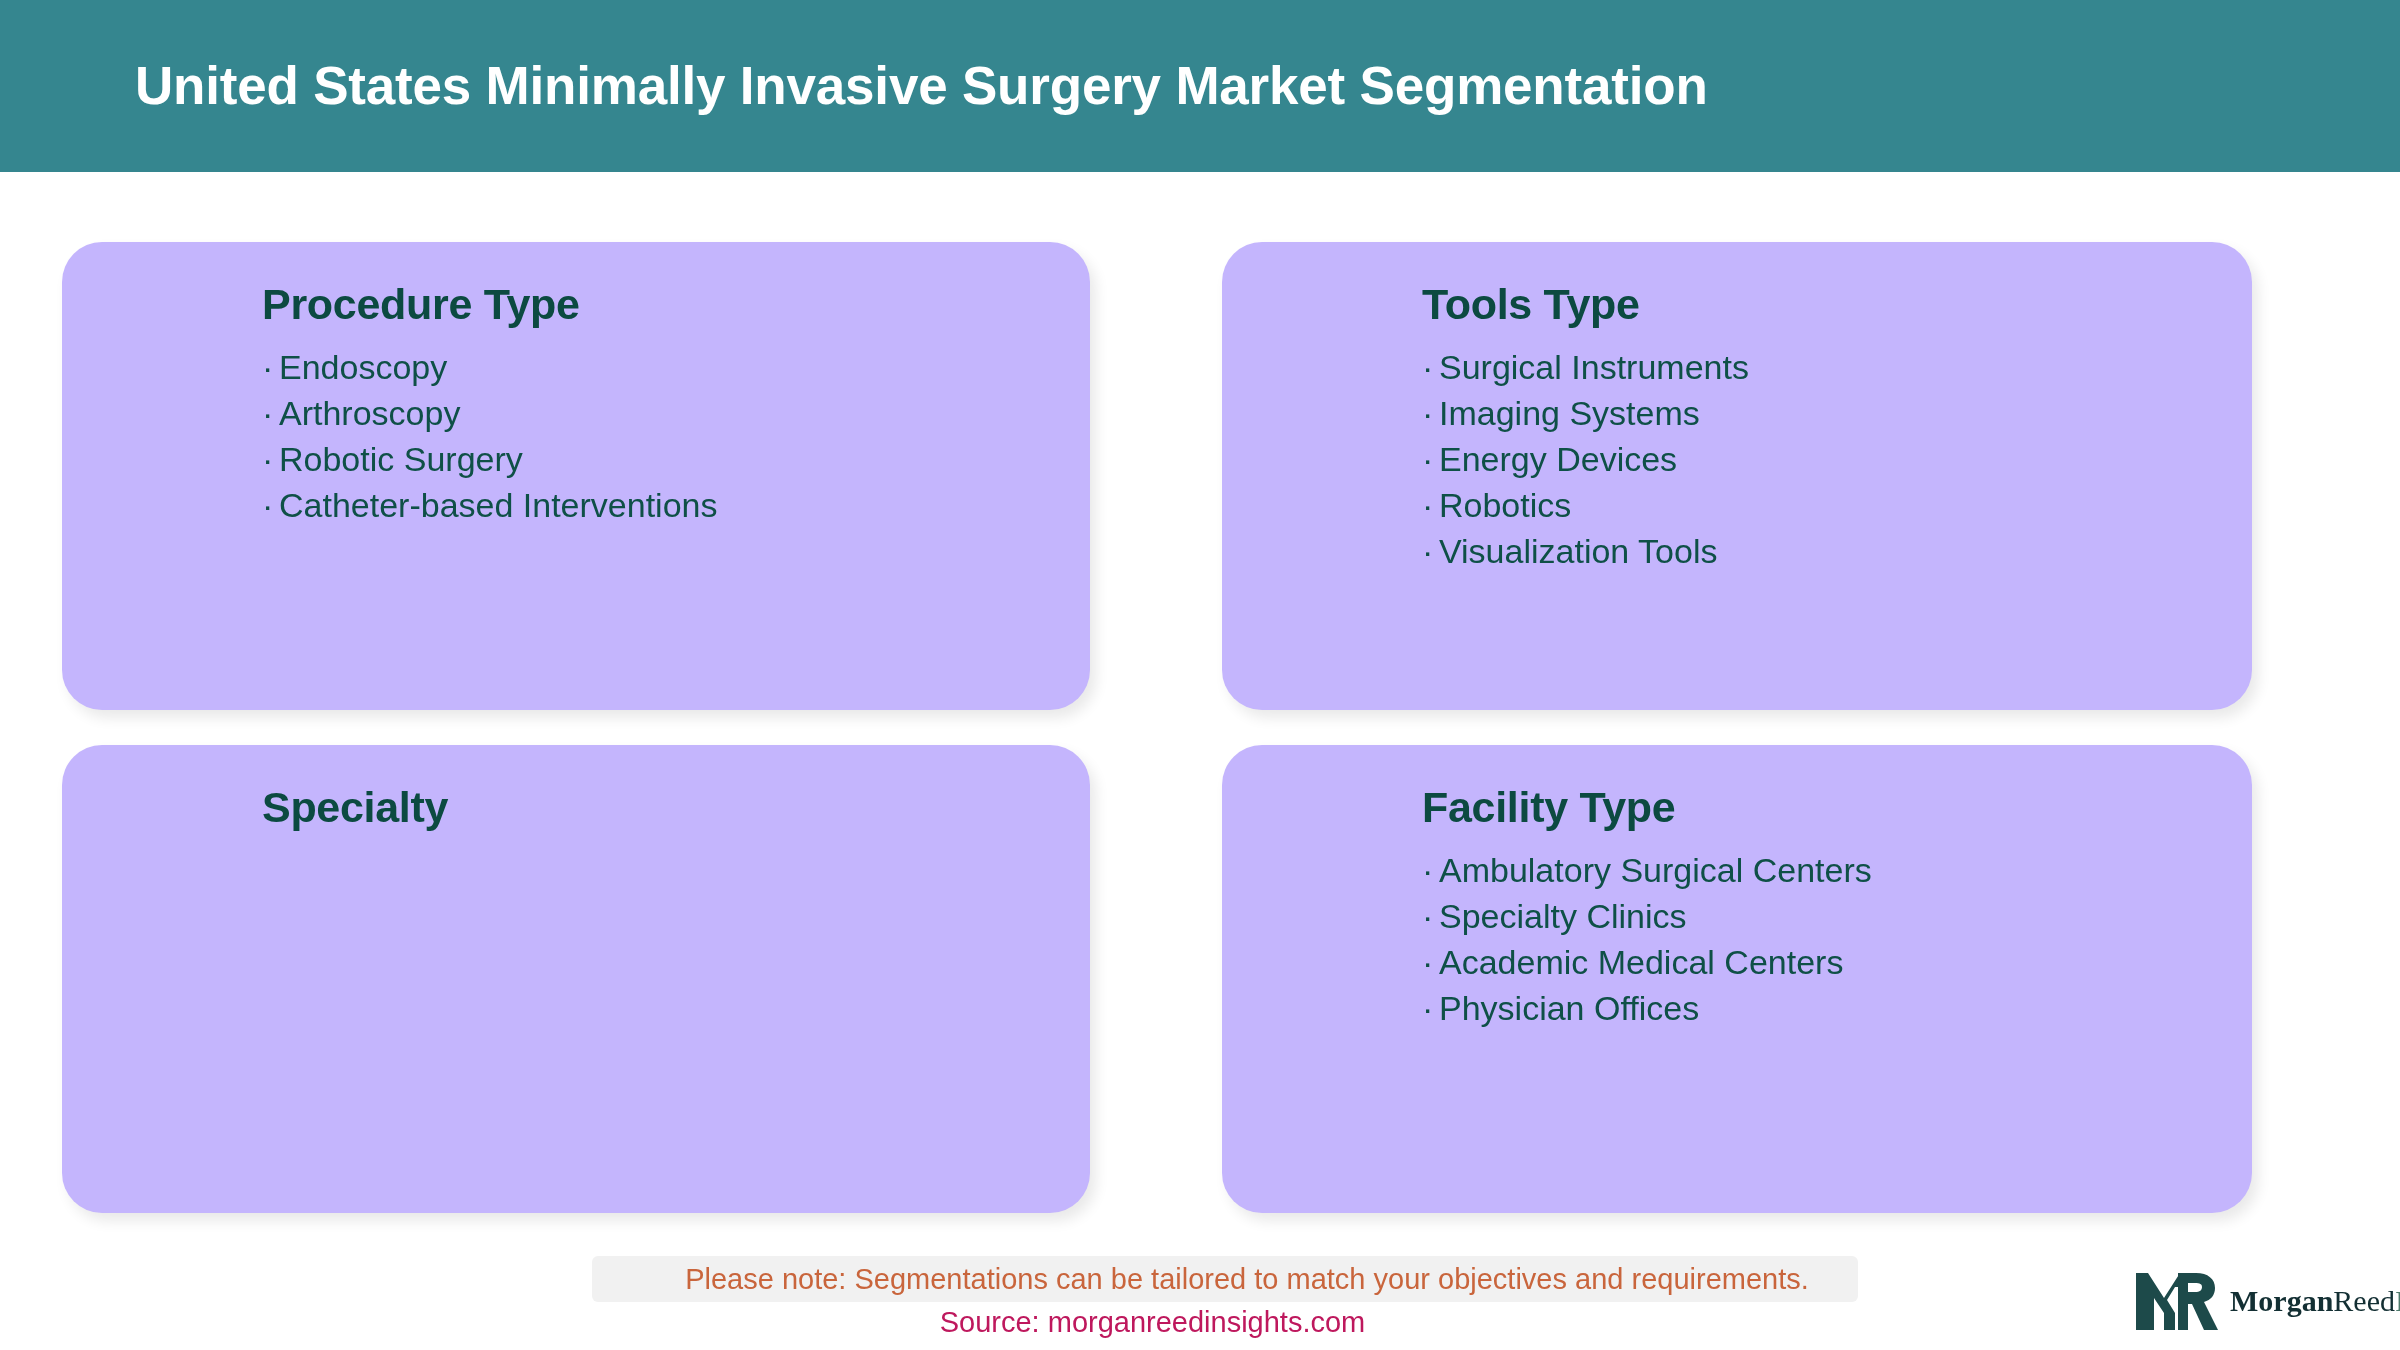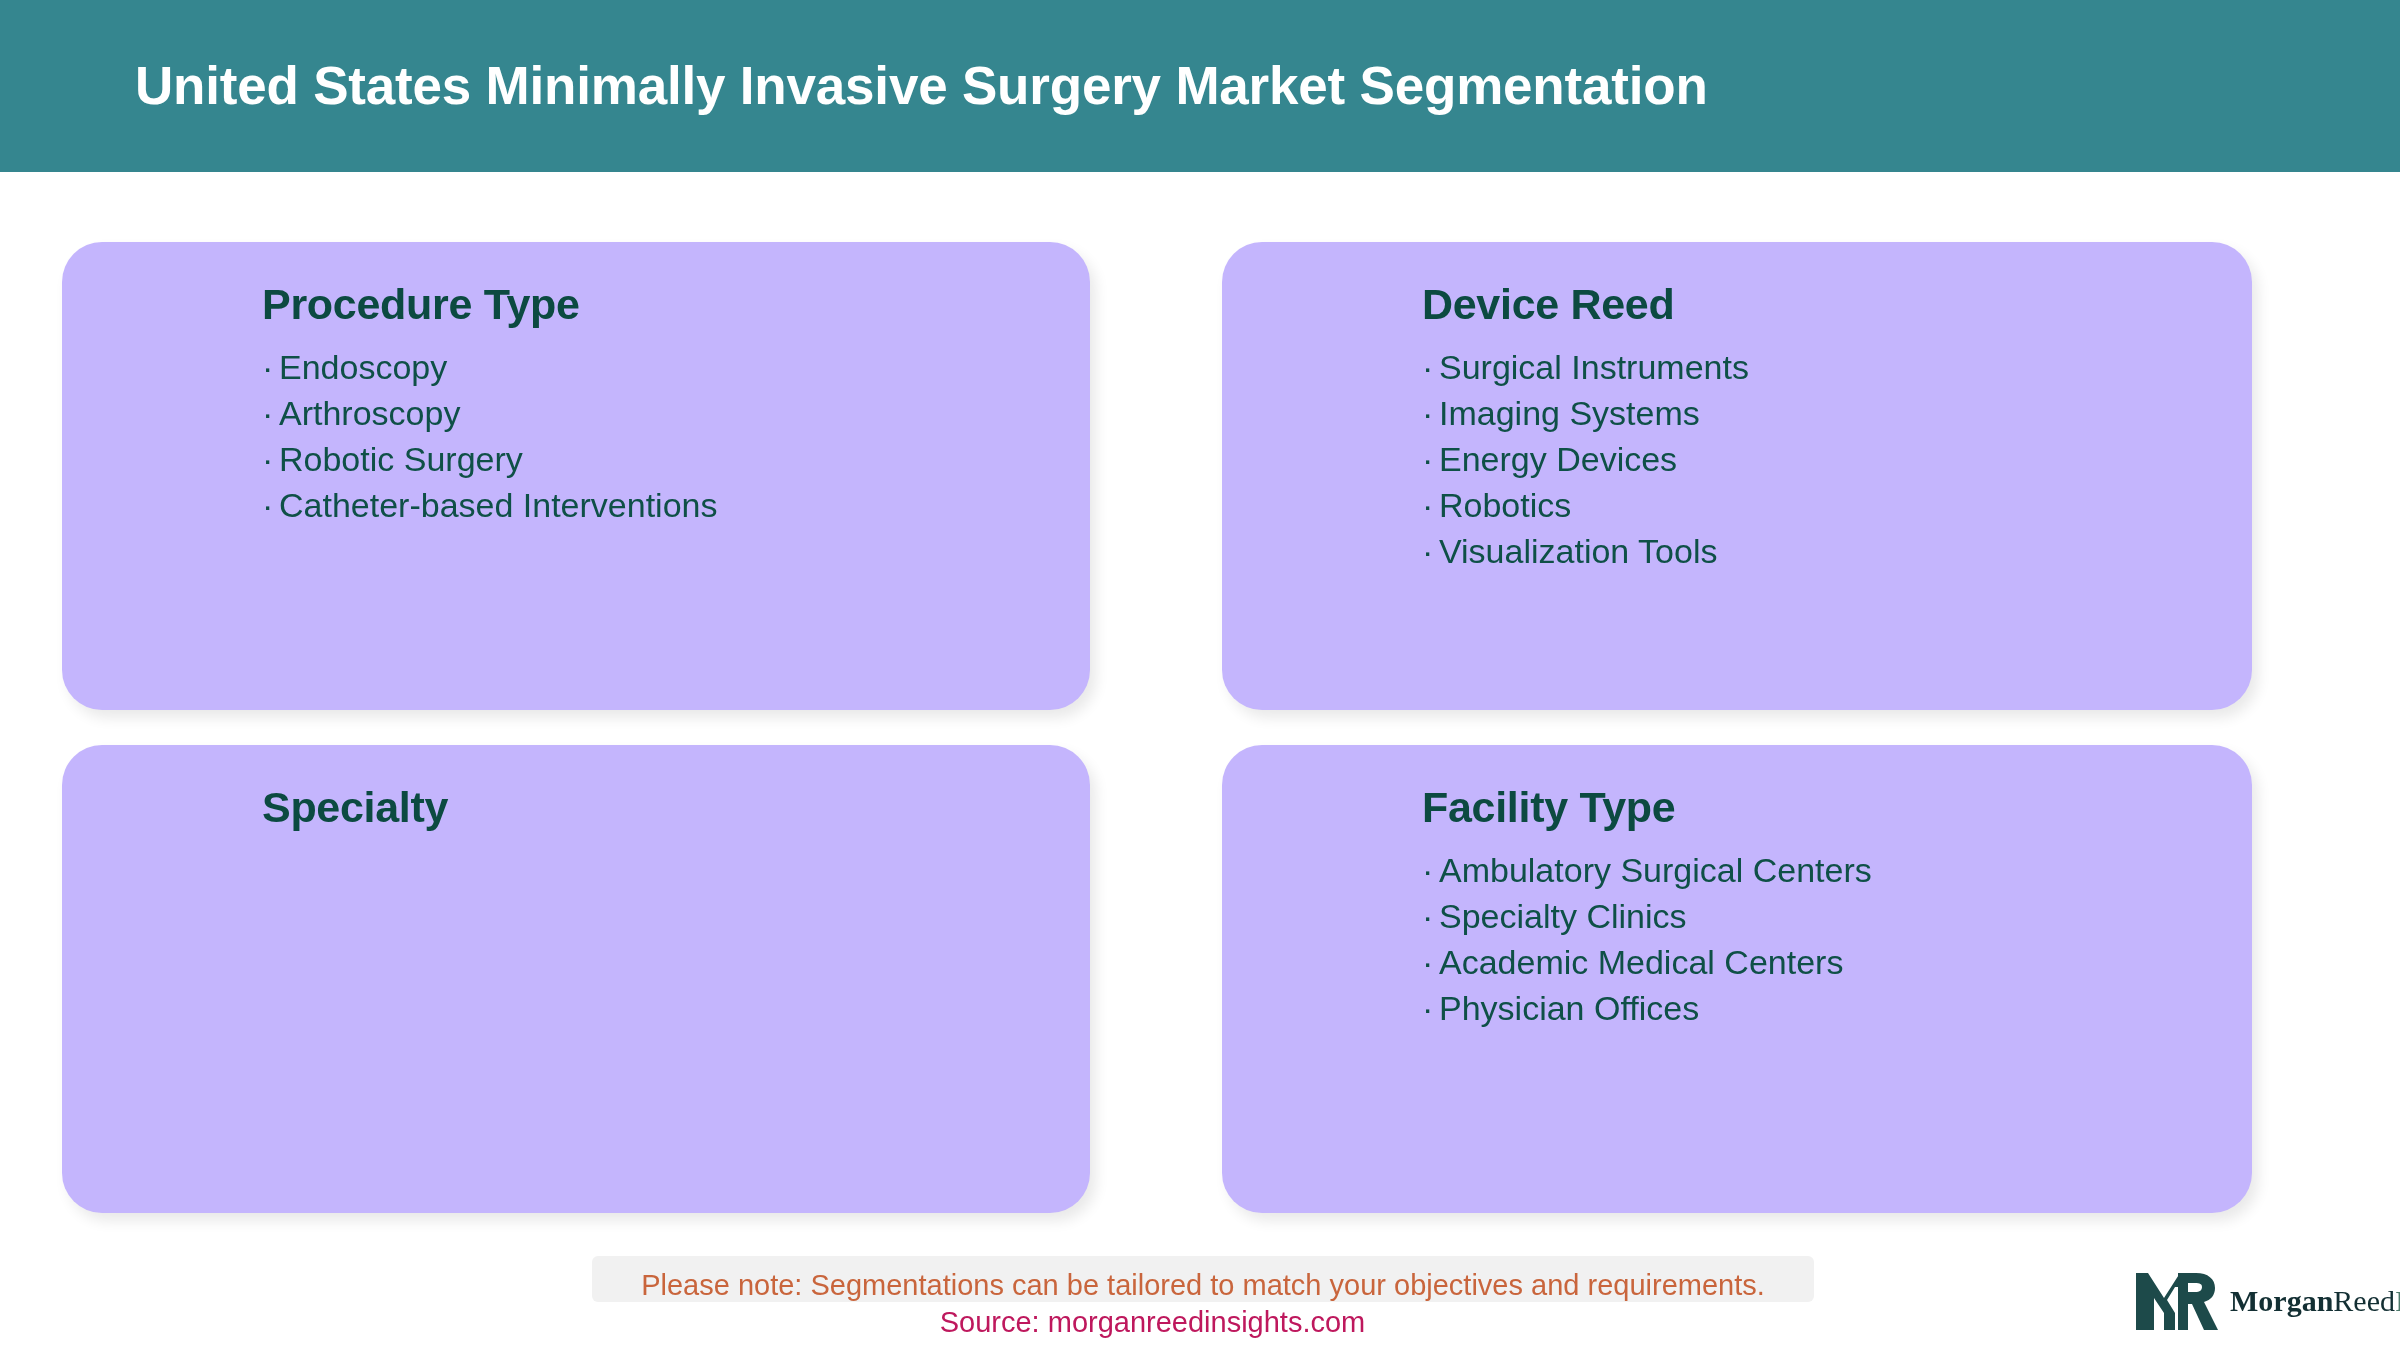--- a/index.html
+++ b/index.html
@@ -99,22 +99,23 @@
   
   .note-pill {
     position: absolute;
     left: 592px;
     top: 1256px;
     width: 1222px;
     height: 46px;
     background: #f1f1f1;
     border-radius: 6px;
     display: flex;
-    align-items: flex-end;
+    align-items: center;
     justify-content: center;
+    padding-left: 44px;
   }
   .note-pill .note-text {
     color: #c9653c;
     font-size: 29px;
     white-space: nowrap;
   }
   .source-line {
     position: absolute;
     left: 0;
     top: 1306px;
@@ -171,21 +172,21 @@
         <li><span class="bullet">·</span><span>Endoscopy</span></li>
         <li><span class="bullet">·</span><span>Arthroscopy</span></li>
         <li><span class="bullet">·</span><span>Robotic Surgery</span></li>
         <li><span class="bullet">·</span><span>Catheter-based Interventions</span></li>
       </ul>
     </div>
   </div>
 
   <div class="card card-1">
     <div class="card-inner">
-      <div class="card-title">Device Reed</div>
+      <div class="card-title">Tools Type</div>
       <ul class="card-list">
         <li><span class="bullet">·</span><span>Surgical Instruments</span></li>
         <li><span class="bullet">·</span><span>Imaging Systems</span></li>
         <li><span class="bullet">·</span><span>Energy Devices</span></li>
         <li><span class="bullet">·</span><span>Robotics</span></li>
         <li><span class="bullet">·</span><span>Visualization Tools</span></li>
       </ul>
     </div>
   </div>
 

